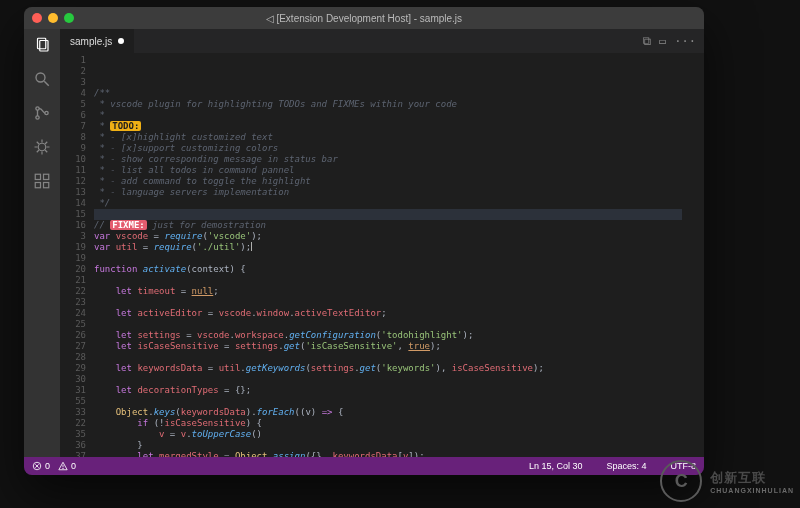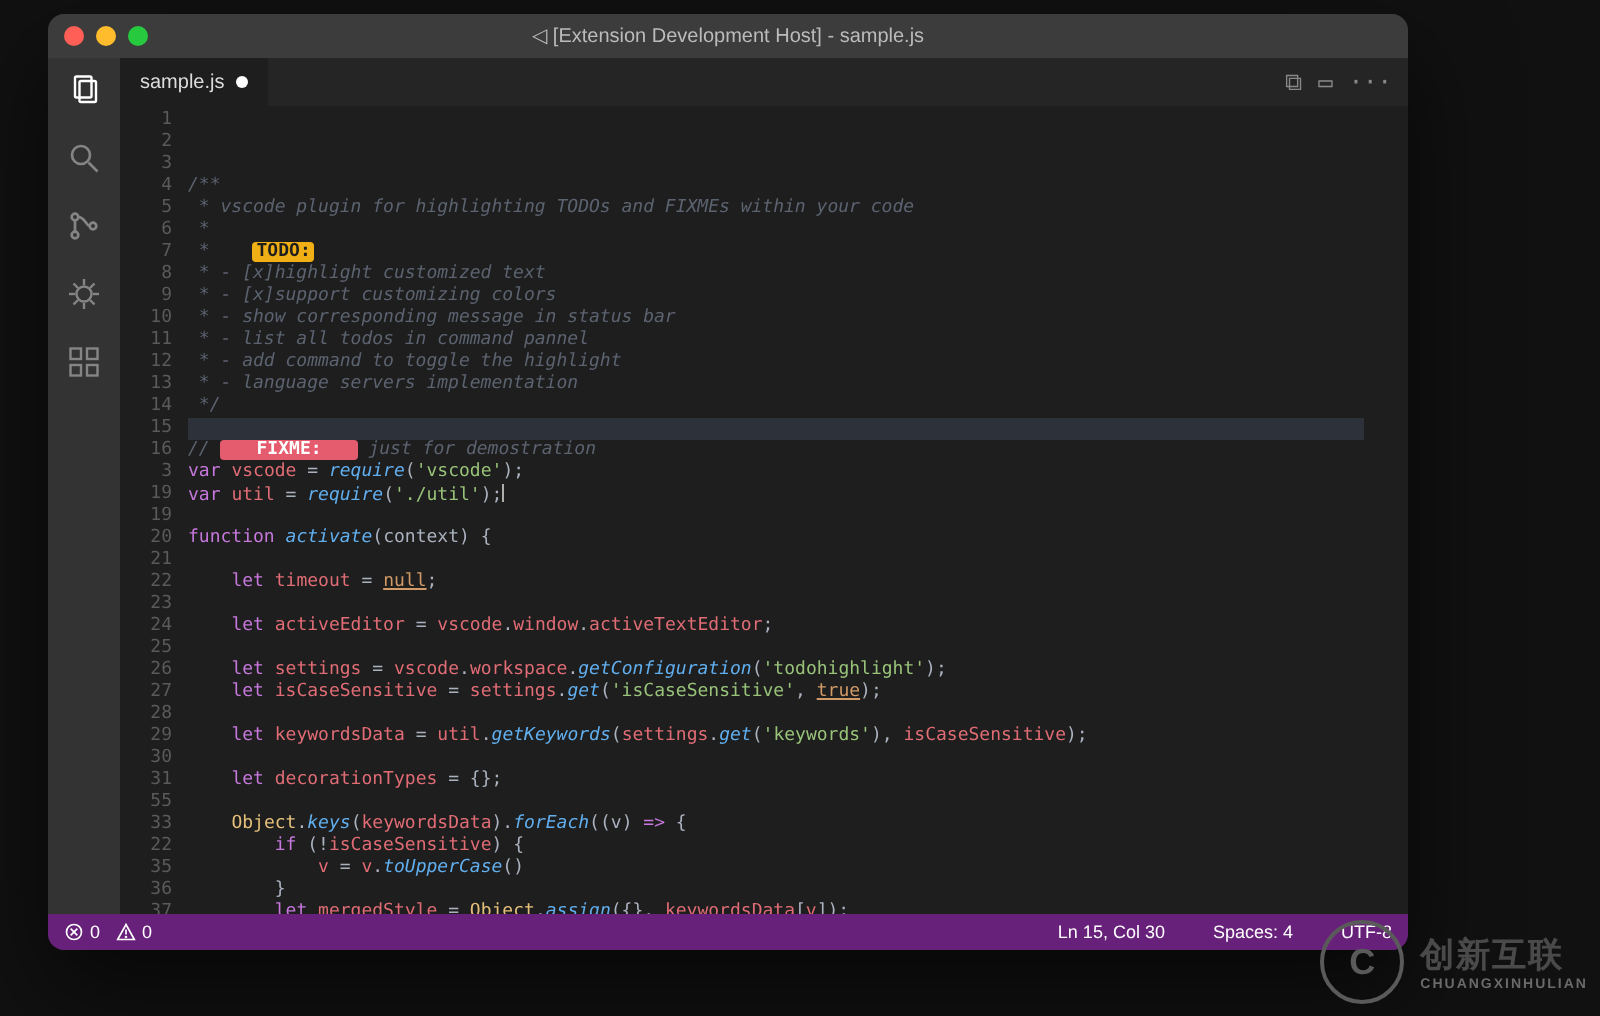--- a/index.html
+++ b/index.html
@@ -72,22 +72,22 @@
   .c-comment { color: #5c6370; font-style: italic; }
   .c-keyword { color: #c678dd; }
   .c-var     { color: #e06c75; }
   .c-builtin { color: #e5c07b; text-align: center; }
   .c-func    { color: #61afef; font-style: italic; }
   .c-string  { color: #98c379; }
   .c-const   { color: #d19a66; text-decoration: underline; }
   .c-punct   { color: #abb2bf; }
   .c-param   { color: #abb2bf; }
 
-  .hl-todo { background: #f0b015; color: #1e1e1e; padding: 0 2px; border-radius: 2px; font-weight: 600; font-style: normal; margin-left: 16px; }
-  .hl-fixme { background: #e45c6e; color: #fff; padding: 0 18px; border-radius: 2px; font-weight: 600; font-style: normal; }
+  .hl-todo { background: #f0b015; color: #1e1e1e; padding: 0 2px; border-radius: 2px; font-weight: 600; font-style: normal; }
+  .hl-fixme { background: #e45c6e; color: #fff; padding: 0 2px; border-radius: 2px; font-weight: 600; font-style: normal; }
 
   .cursor {
     display: inline-block; width: 1px; height: 9px; background: #aeafad;
     vertical-align: -1px; margin-left: 0;
   }
 
   
   .status-bar {
     height: 18px; background: #68217a; color: #fff;
     display: flex; align-items: center; font-family: -apple-system, sans-serif; font-size: 9px;
@@ -99,21 +99,21 @@
   .status-icon { width: 10px; height: 10px; }
 
   
   .watermark {
     position: absolute; right: 6px; bottom: 6px;
     display: flex; align-items: center; gap: 8px;
     font-family: "Hiragino Sans GB", "Microsoft YaHei", sans-serif;
     color: #4a4a4a; font-weight: 700;
   }
   .watermark .wm-logo { width: 42px; height: 42px; border: 2px solid #5a5a5a; border-radius: 50%; display: flex; align-items: center; justify-content: center; font-size: 18px; color: #5a5a5a; background: rgba(255,255,255,0.0); }
-  .watermark .wm-text-big { font-size: 17px; letter-spacing: 1px; color: #4a4a4a; }
+  .watermark .wm-text-big { font-size: 13px; letter-spacing: 1px; color: #4a4a4a; }
   .watermark .wm-text-sub { font-size: 7px; letter-spacing: 1px; color: #6a6a6a; display: block; }
 
 </style>
 </head>
 <body>
 
 <div class="stage">
 
   <div class="vscode-window">
 

